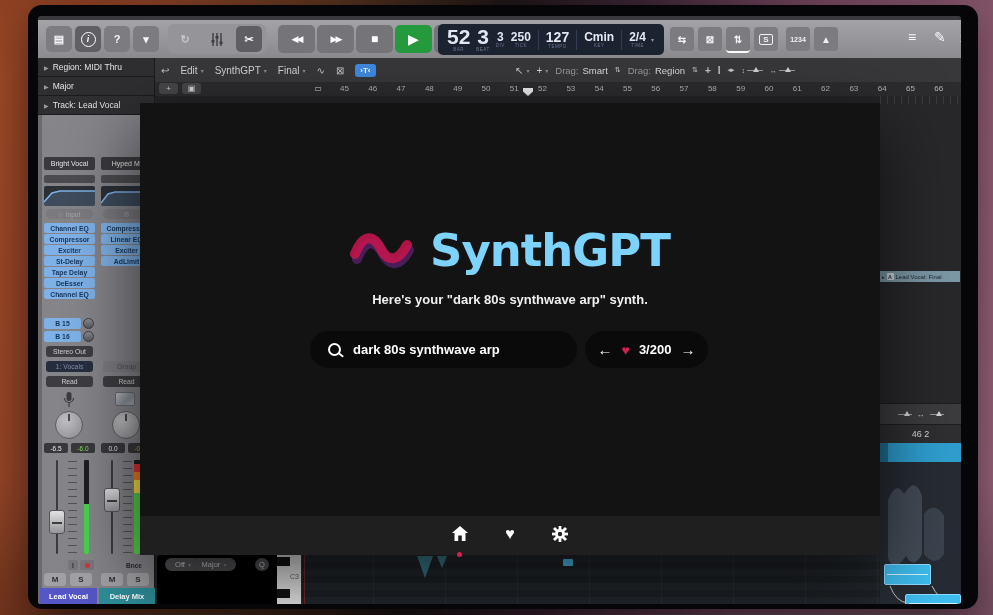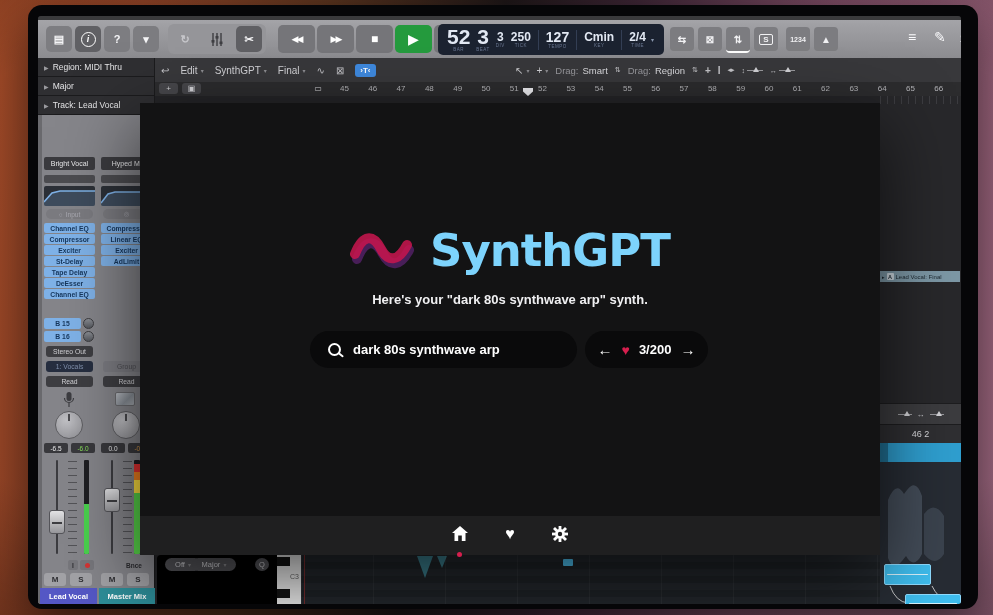--- a/index.html
+++ b/index.html
@@ -362,21 +362,21 @@
          <div class="meter" style="left:43px;width:6px">
                 <i class="hot" style="height:96%"></i>
               </div>
        </div>
        <div class="iochip" style="left:18px;width:34px;background:transparent;color:#2a2a2e">Bnce</div>
        <div class="msbtn" style="left:2px">M</div>
        <div class="msbtn" style="left:28px">S</div>
      </div>
 
      <div class="tlabel" id="tlabel1" style="left: 2px; width: 57px; background: rgb(84, 87, 197);">Lead Vocal</div>
-     <div class="tlabel" id="tlabel2" style="left: 61px; width: 56px; background: rgb(46, 142, 153);">Master Mix</div>
+     <div class="tlabel" id="tlabel2" style="left: 61px; width: 56px; background: rgb(46, 142, 153);">Delay Mix</div>
    </div>
 
    <div class="abs edt">
      <div class="edgrp" style="left:6px;gap:11px">
        <span class="eicon">↩</span>
        <span class="menu">
               <span>Edit</span>
               <span class="chev">▾</span>
             </span>
        <span class="menu">

